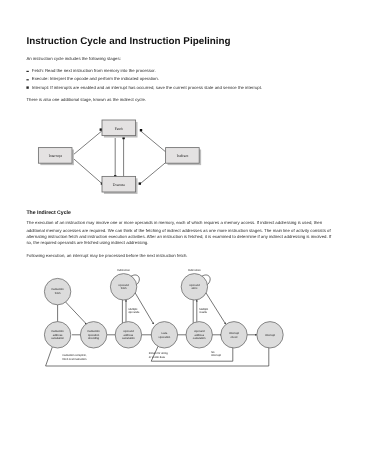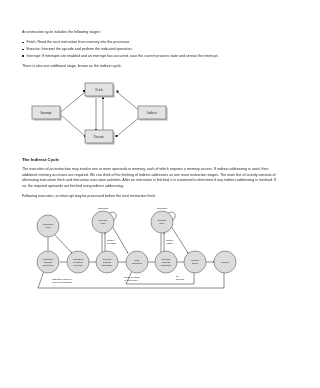--- a/index.html
+++ b/index.html
@@ -53,20 +53,21 @@
   .ann-l{font-size:2.2px;fill:#141414;text-anchor:start;font-family:"Liberation Sans",sans-serif;}
   .arrow{stroke:#2e2e2e;stroke-width:.55;fill:none;}
   .arrowhead{fill:#2e2e2e;}
 </style>
 </head>
 <body>
 
 <div class="page">
   <div class="content">
 
+    <h1 class="doc-title">Instruction Cycle and Instruction Pipelining</h1>
 
     <p class="lead">An instruction cycle includes the following stages:</p>
 
     <ul class="bullets">
       <li>Fetch: Read the next instruction from memory into the processor.</li>
       <li>Execute: Interpret the opcode and perform the indicated operation.</li>
       <li>Interrupt: If interrupts are enabled and an interrupt has occurred, save the current process state and service the interrupt.</li>
     </ul>
 
     <p class="note">There is also one additional stage, known as the indirect cycle.</p>

